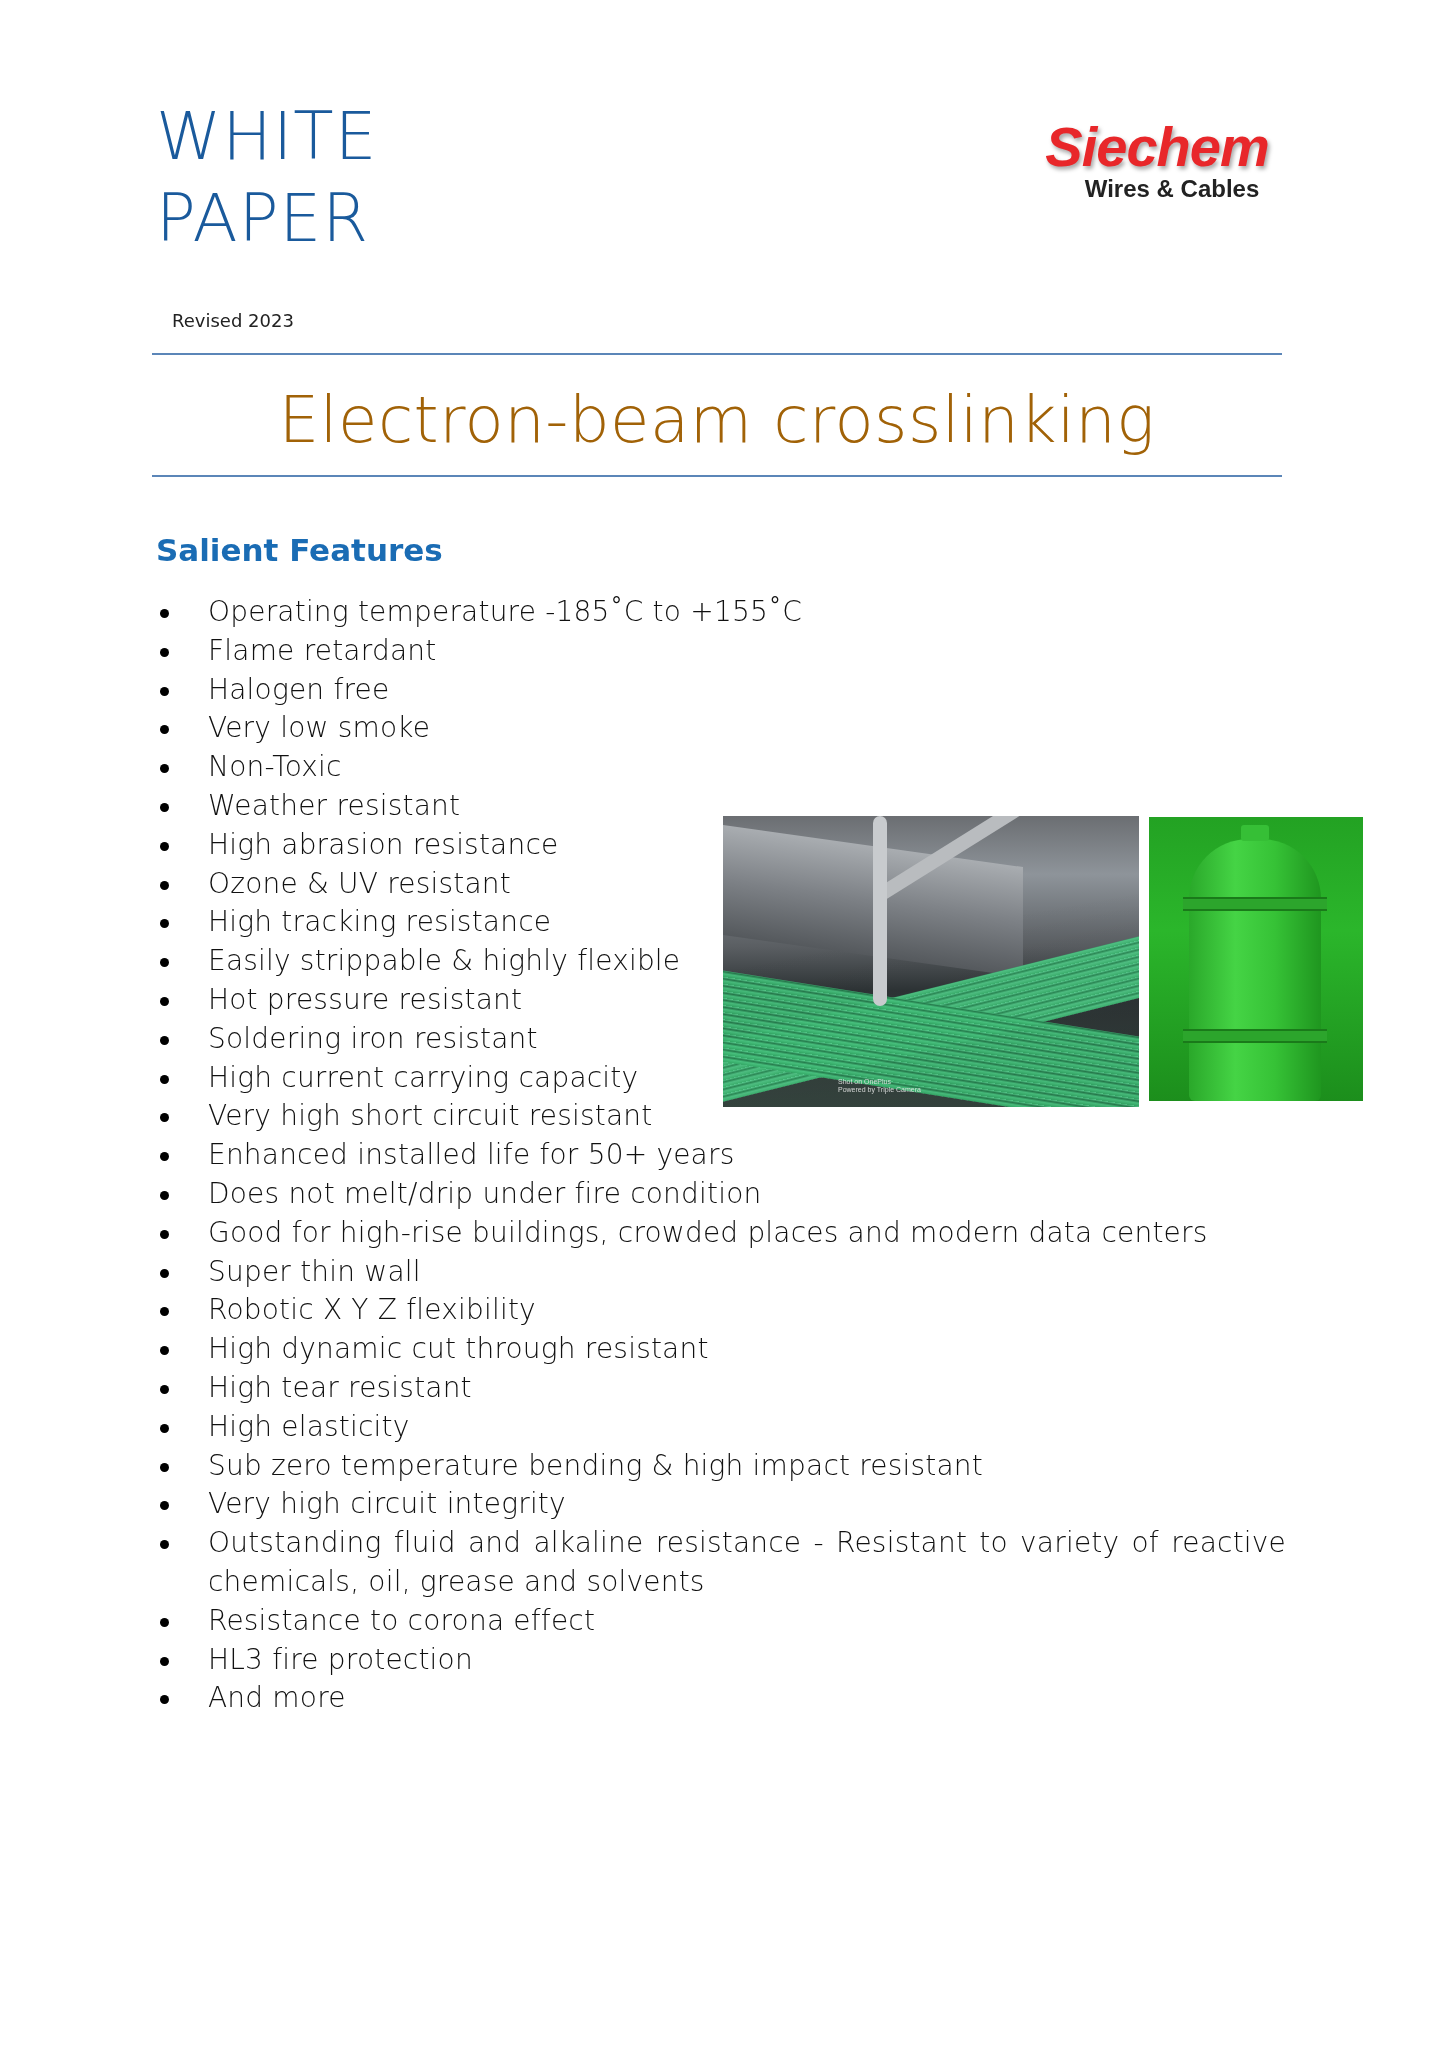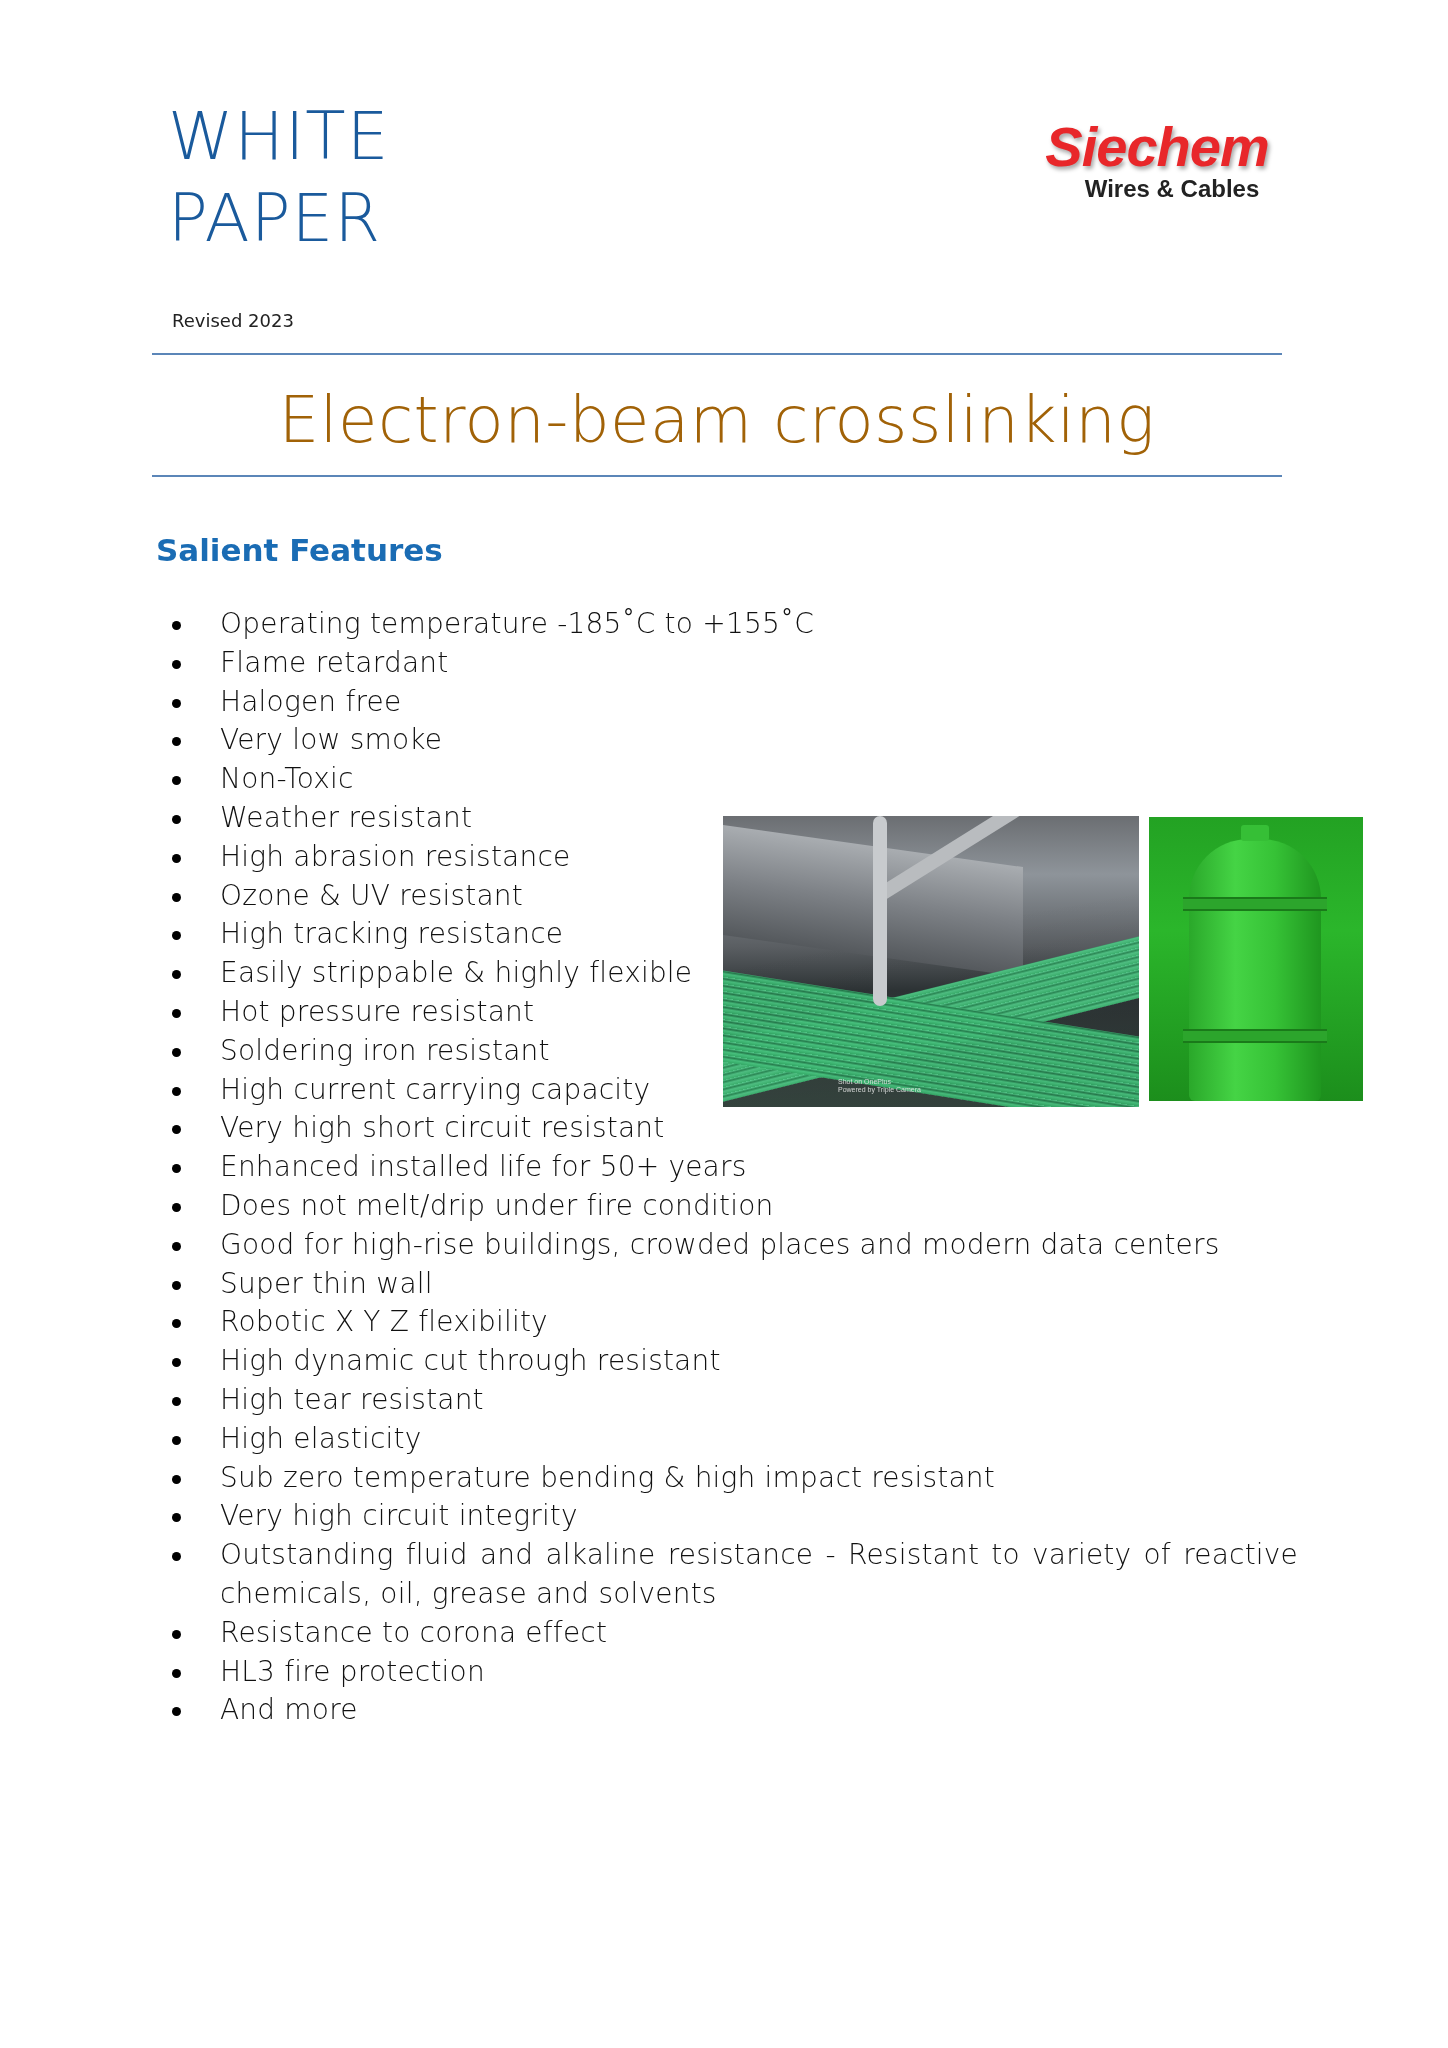--- a/index.html
+++ b/index.html
@@ -23,21 +23,20 @@
   .doc-type {
     position: absolute;
     left: 156px;
     top: 96px;
     color: #1a5a9c;
     font-family: "DejaVu Sans", sans-serif;
     font-weight: 300;
     font-size: 66px;
     line-height: 82px;
     letter-spacing: 1px;
-    margin-left: 12px;
   }
   .doc-type div { white-space: nowrap; }
   .logo {
     position: absolute;
     left: 1022px;
     top: 118px;
     width: 270px;
     height: 88px;
     text-align: center;
   }
@@ -101,21 +100,21 @@
     font-weight: bold;
     font-size: 31px;
     line-height: 40px;
     text-align: right;
   }
   .features {
     position: absolute;
     left: 156px;
     top: 593px;
     width: 1130px;
-    margin: 12px;
+    margin: 0;
     padding: 0;
     list-style: none;
   }
   .features li {
     position: relative;
     padding-left: 52px;
     font-size: 28px;
     line-height: 38.8px;
     color: #111111;
     font-family: "DejaVu Sans", sans-serif;

